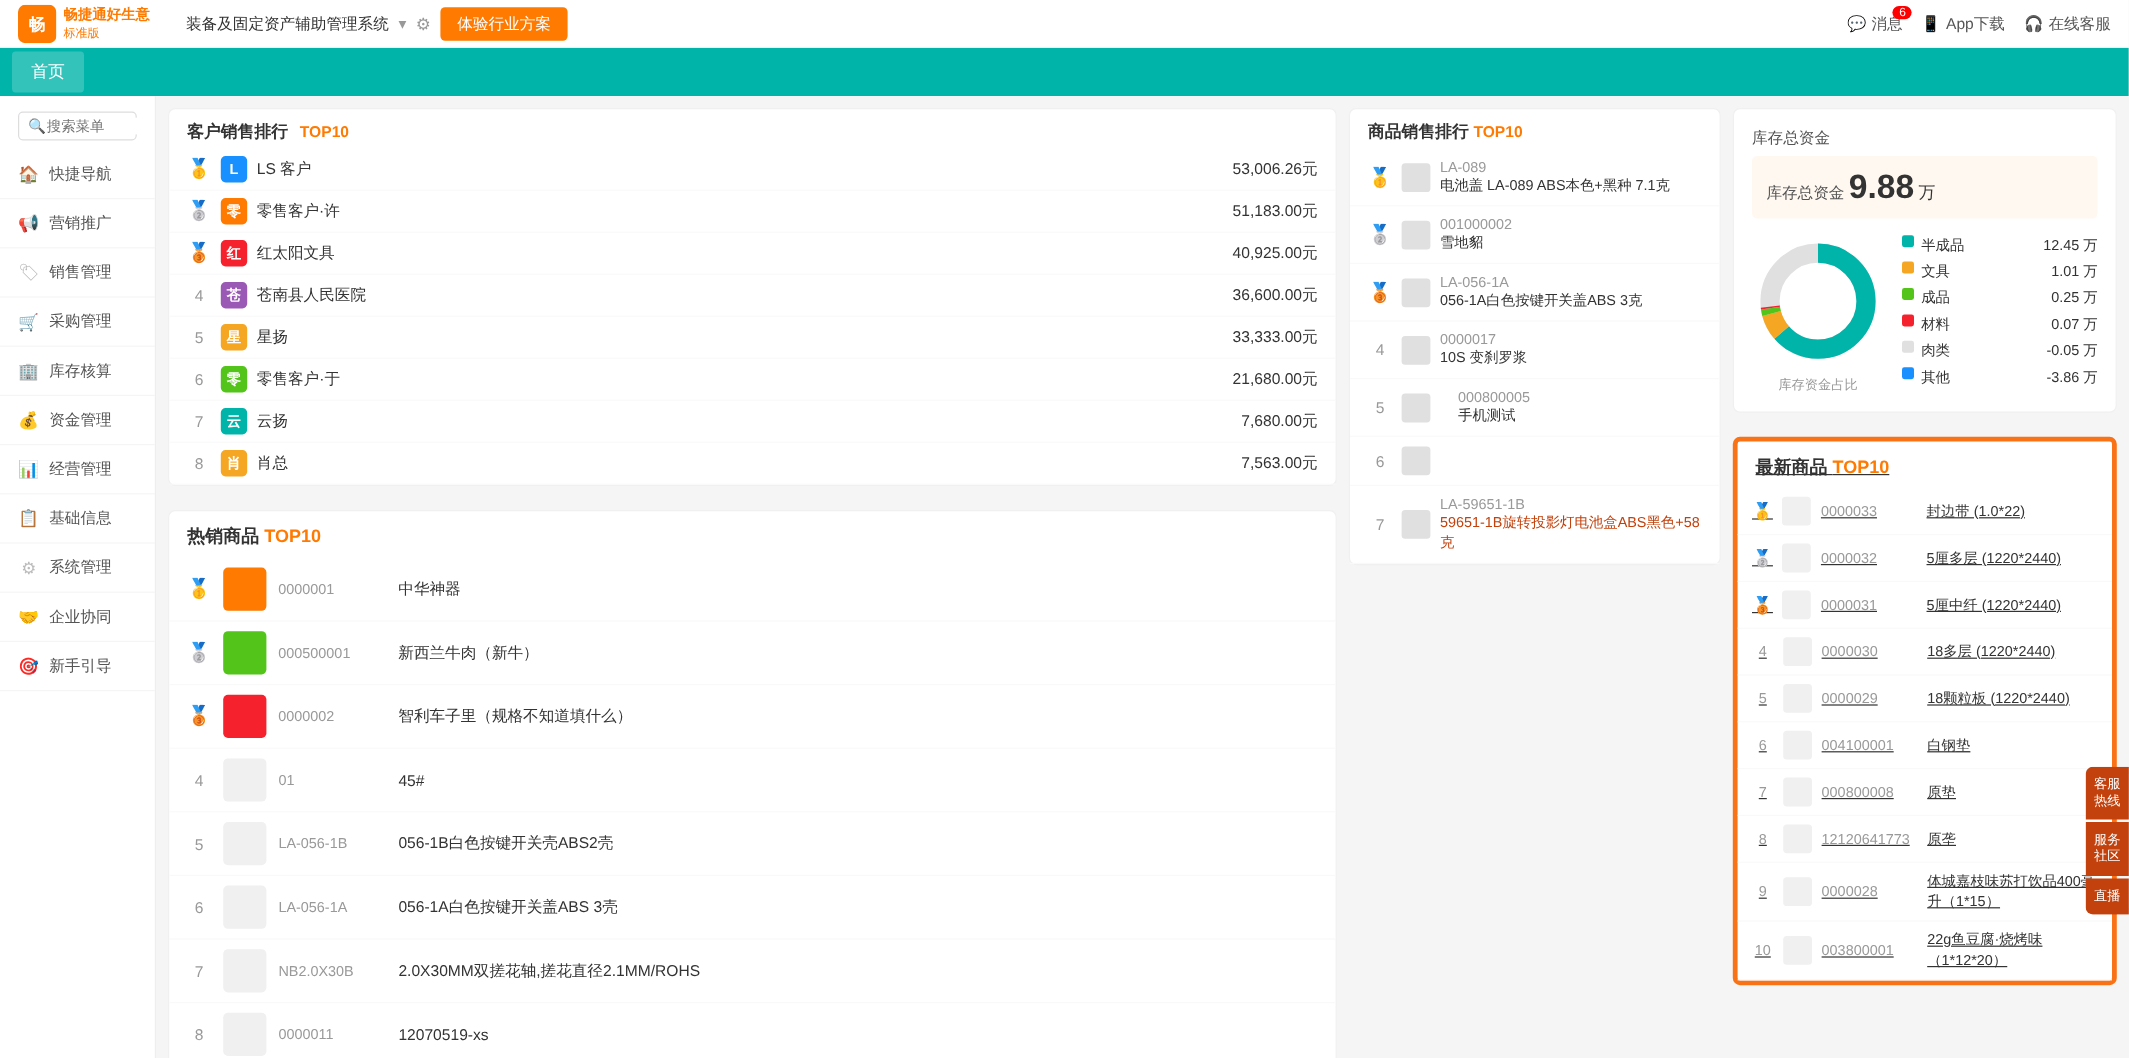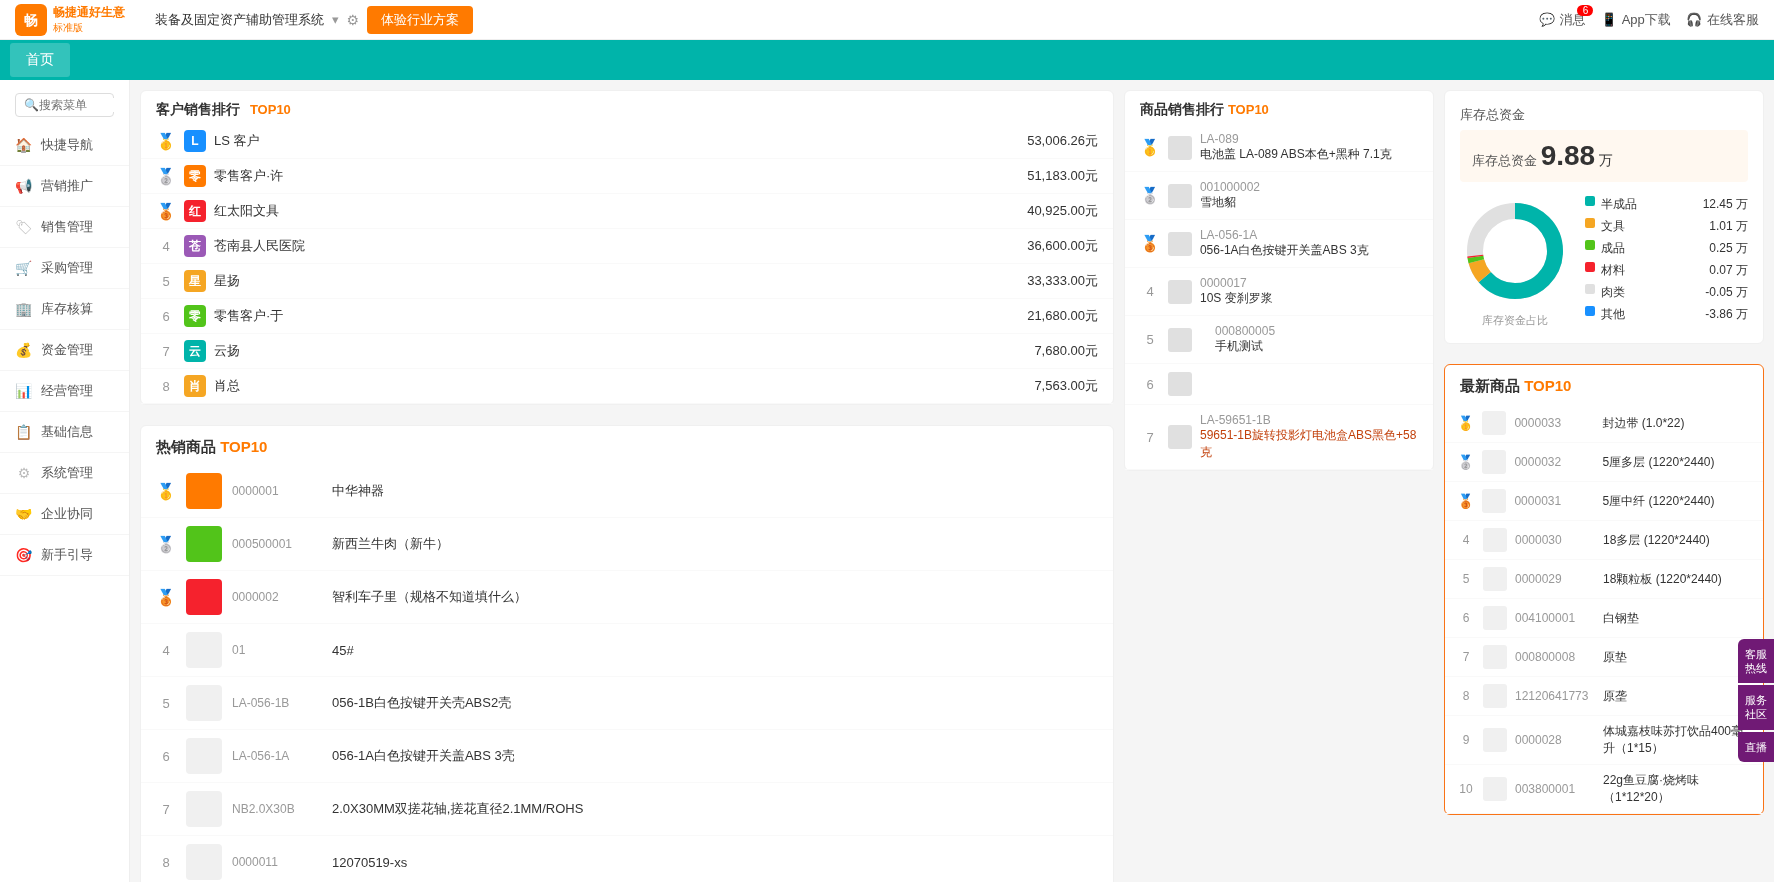--- a/index.html
+++ b/index.html
@@ -58,30 +58,30 @@
     
     .chart-area { display: flex; align-items: center; gap: 15px; }
     .donut-label-below { font-size: 11px; color: #999; text-align: center; margin-top: 4px; }
     .legend-list { flex: 1; }
     .legend-item { display: flex; gap: 6px; margin-bottom: 5px; font-size: 12px; }
     .legend-dot { width: 10px; height: 10px; border-radius: 2px; flex-shrink: 0; }
     .legend-name { flex: 1; color: #333; }
     .legend-val { color: #333; font-size: 12px; }
 
     
-    .new-section { background: #fff; border-radius: 6px; border: 1px solid #f97316; }
+    .new-section { background: #fff; border-radius: 6px; border: 4px solid #f97316; text-decoration: underline; }
     .new-row { display: flex; align-items: center; padding: 7px 12px; border-bottom: 1px solid #f9f9f9; gap: 8px; }
     .new-rank { width: 18px; text-align: center; font-size: 12px; color: #999; }
     .new-thumb { width: 24px; height: 24px; border-radius: 3px; background: #f0f0f0; display: flex; align-items: center; justify-content: center; color: #ccc; font-size: 9px; flex-shrink: 0; }
     .new-code { color: #999; font-size: 12px; width: 80px; flex-shrink: 0; }
     .new-name { flex: 1; color: #333; font-size: 12px; }
 
     
     .float-btns { position: fixed; right: 0; bottom: 120px; display: flex; flex-direction: column; gap: 2px; }
-    .float-btn { background: #701a75; color: #fff; width: 36px; padding: 8px 4px; font-size: 11px; text-align: center; cursor: pointer; line-height: 1.3; }
+    .float-btn { background: #c2410c; color: #fff; width: 36px; padding: 8px 4px; font-size: 11px; text-align: center; cursor: pointer; line-height: 1.3; }
     .float-btn:first-child { border-radius: 6px 0 0 0; }
     .float-btn:last-child { border-radius: 0 0 0 6px; }
 
     
     .scroll-list { max-height: 320px; overflow-y: auto; }
     .scroll-list::-webkit-scrollbar { width: 4px; }
     .scroll-list::-webkit-scrollbar-thumb { background: #ddd; border-radius: 2px; }
     .img-colored { border-radius: 4px; }
     .thumb-orange { background: #ff7a00; }
     .thumb-green { background: #52c41a; }

